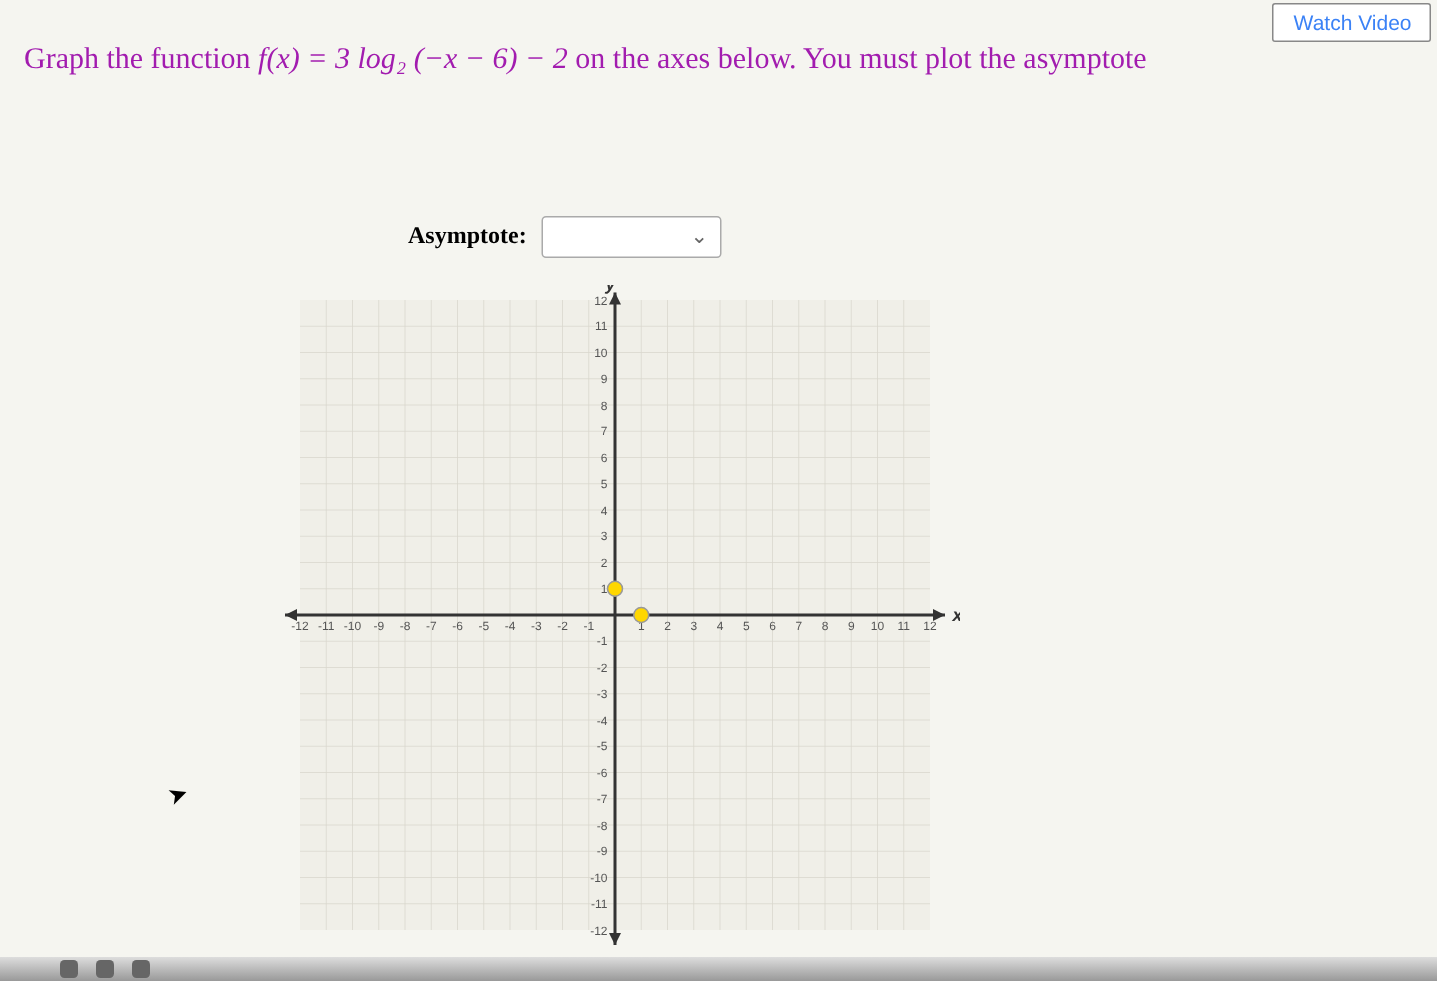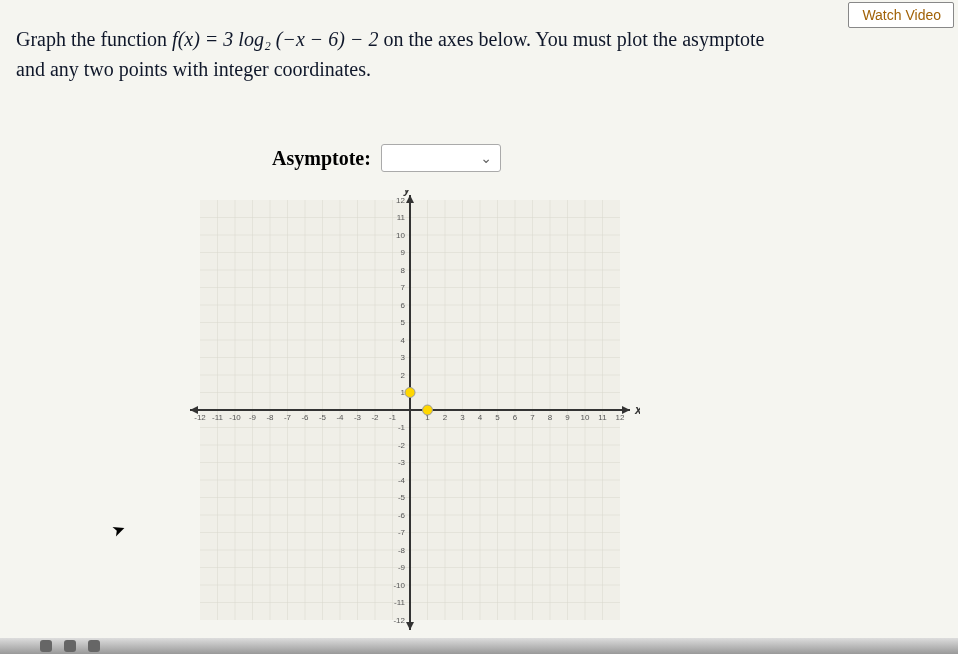--- a/index.html
+++ b/index.html
@@ -27,46 +27,46 @@
       border: 1px solid #888;
       background: #fff;
       padding: 4px 12px;
       font-size: 14px;
       font-family: Arial, sans-serif;
       color: #333;
       cursor: pointer;
       border-radius: 2px;
     }
     .top-button.partial {
-      color: #a16207;
+      color: #3b82f6;
       padding-left: 13px;
     }
     .problem-text {
       position: absolute;
       top: 24px;
       left: 16px;
       right: 4px;
       font-size: 20px;
       line-height: 1.5;
-      color: #0f172a;
+      color: #a21caf;
     }
     .formula {
       font-style: italic;
       font-family: 'Times New Roman', serif;
     }
     .asymptote-row {
       position: absolute;
       top: 144px;
       left: 272px;
       display: flex;
       align-items: center;
       gap: 10px;
     }
     .asymptote-label {
-      font-size: 20px;
+      font-size: 16px;
       font-weight: bold;
       color: #000;
     }
     .asymptote-select {
       border: 1px solid #aaa;
       background: #fff;
       padding: 4px 8px;
       font-size: 14px;
       width: 120px;
       height: 28px;
@@ -150,21 +150,20 @@
 </head>
 <body>
 
 <div class="top-buttons">
   <div class="top-button partial">Watch Video</div>
 </div>
 
 <div class="problem-text">
   <span>Graph the function </span><span class="formula">f(x) = 3 log₂ (−x − 6) − 2</span><span> on the axes below. You must plot the asymptote</span>
   <br>
-  <span>and any two points with integer coordinates.</span>
 </div>
 
 <div class="asymptote-row">
   <div class="asymptote-label">Asymptote:</div>
   <div class="asymptote-select">
     <span>⌄</span>
   </div>
 </div>
 
 <div class="graph-container">

